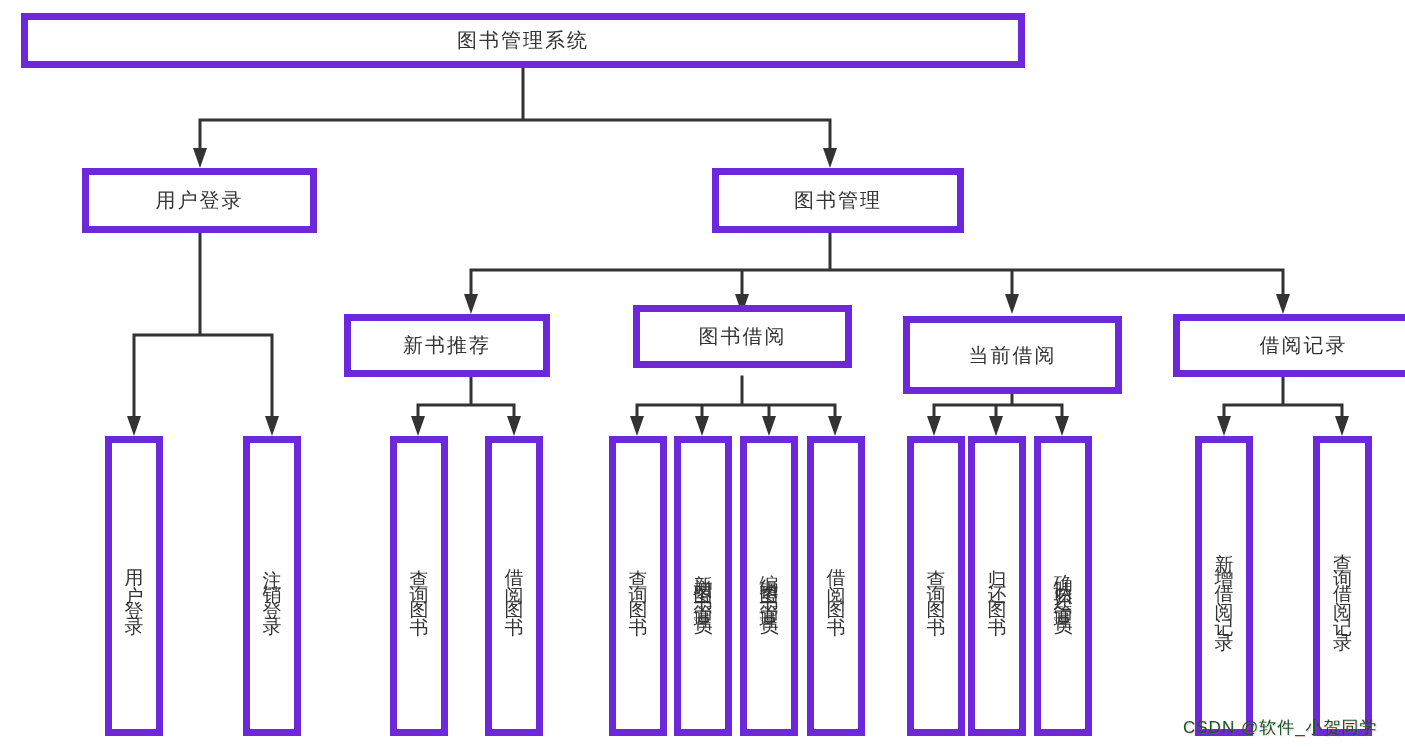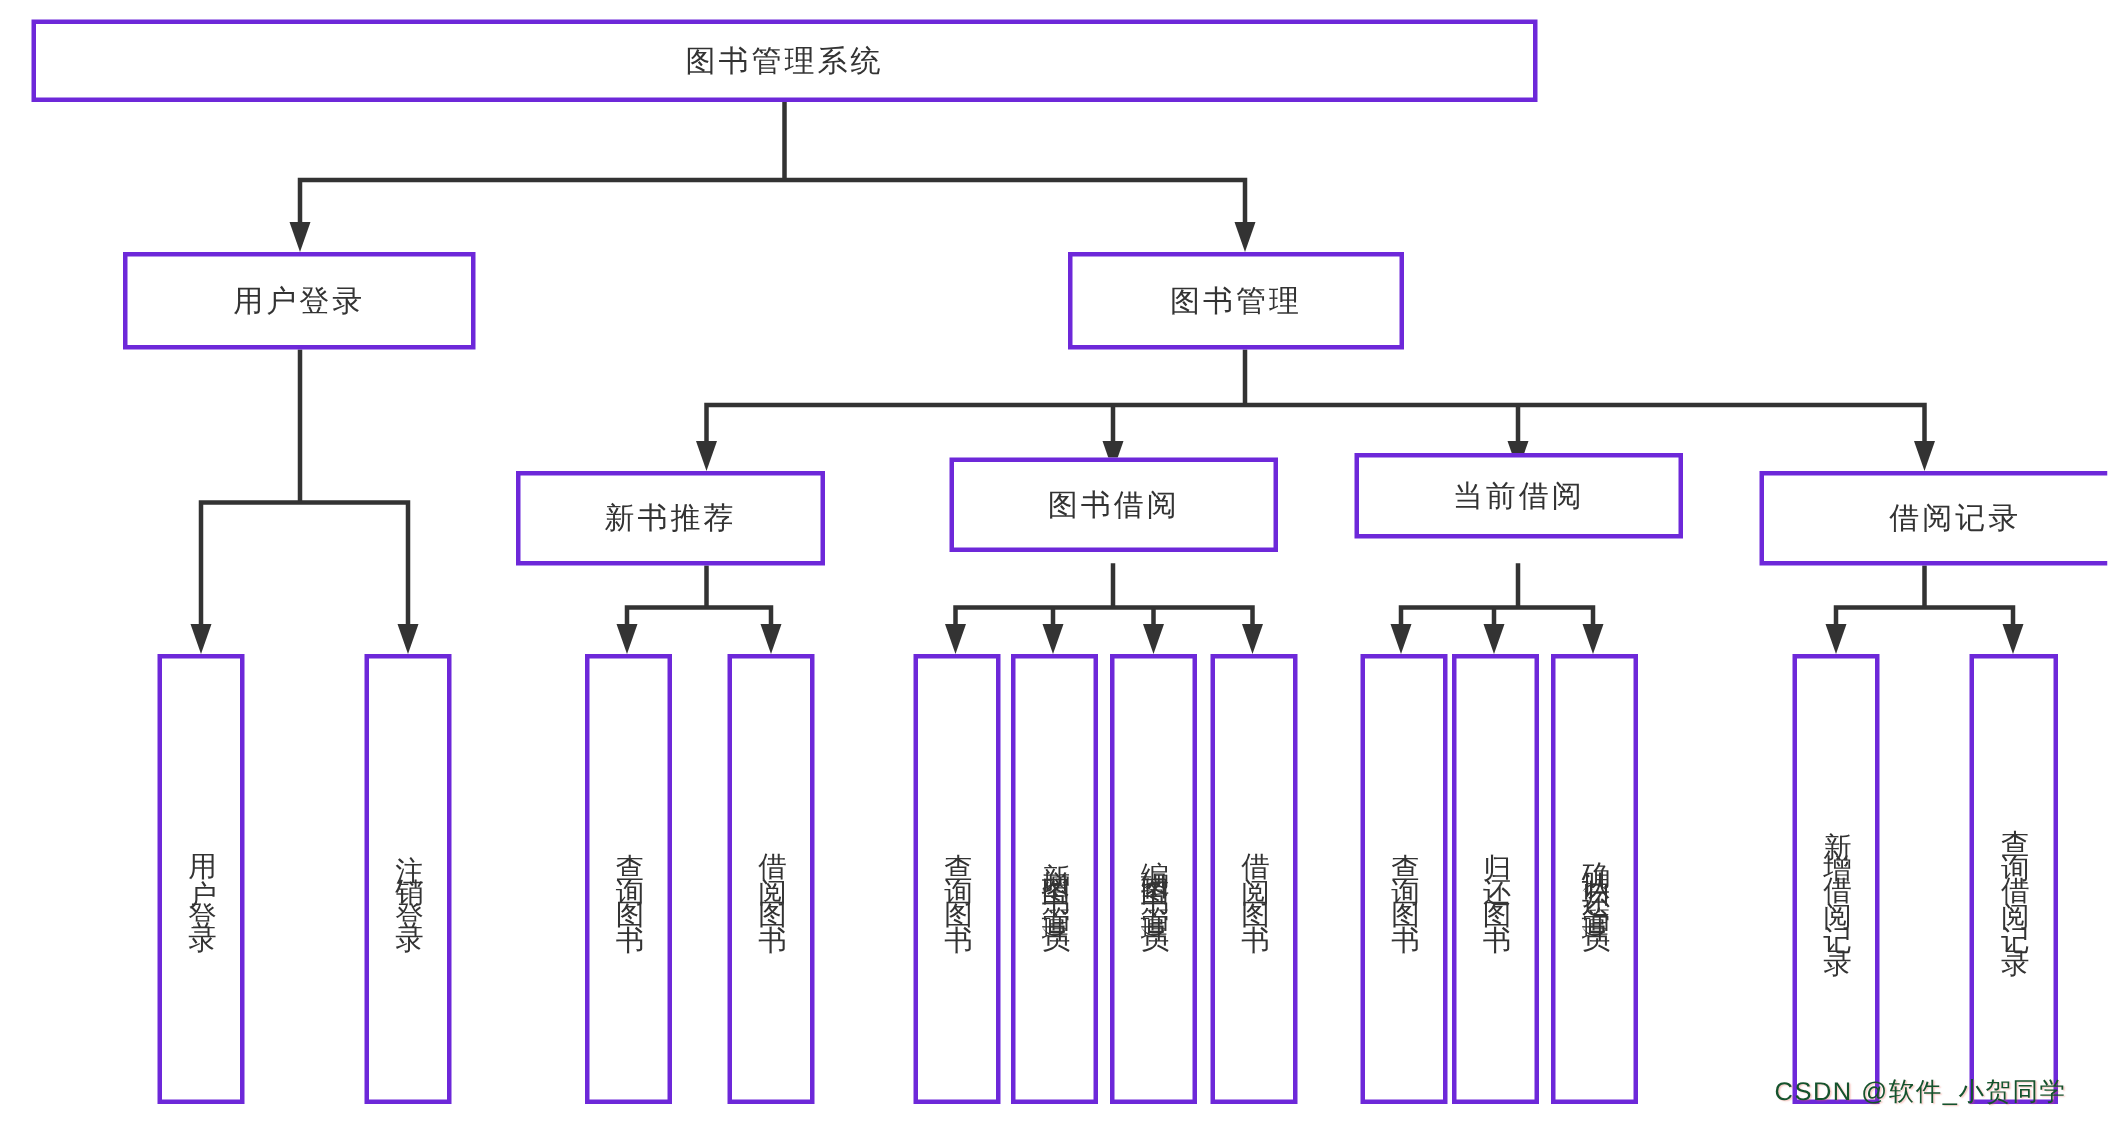--- a/index.html
+++ b/index.html
@@ -14,21 +14,21 @@
   }
   svg.connectors {
     position: absolute;
     left: 0; top: 0;
     width: 1405px; height: 747px;
   }
   .box {
     position: absolute;
     box-sizing: border-box;
     background: #ffffff;
-    border: 3px solid #6d28d9;
+    border: 7px solid #6d28d9;
     display: flex;
     align-items: center;
     justify-content: center;
     z-index: 2;
   }
   .box span {
     font-size: 20px;
     letter-spacing: 2px;
     color: #333333;
     white-space: nowrap;
@@ -98,31 +98,31 @@
     </g>
   </svg>
 
   <div class="box" style="left:21px; top:13px; width:1004px; height:55px">
     <span>图书管理系统</span>
   </div>
 
   <div class="box" style="left:82px; top:168px; width:235px; height:65px">
     <span>用户登录</span>
   </div>
-  <div class="box" style="left:712px; top:168px; width:224px; height:65px">
+  <div class="box" style="left:712px; top:168px; width:252px; height:65px">
     <span>图书管理</span>
   </div>
 
   <div class="box" style="left:344px; top:314px; width:206px; height:63px">
     <span>新书推荐</span>
   </div>
   <div class="box" style="left:633px; top:305px; width:219px; height:63px">
     <span>图书借阅</span>
   </div>
-  <div class="box" style="left:903px; top:302px; width:219px; height:57px">
+  <div class="box" style="left:903px; top:316px; width:219px; height:78px">
     <span>当前借阅</span>
   </div>
   <div class="box" style="left:1173px; top:314px; width:261px; height:63px">
     <span>借阅记录</span>
   </div>
 
   <div class="box leaf" style="left:105px; top:436px; width:58px; height:300px">
     <span>用户登录</span>
   </div>
   <div class="box leaf" style="left:243px; top:436px; width:58px; height:300px">

